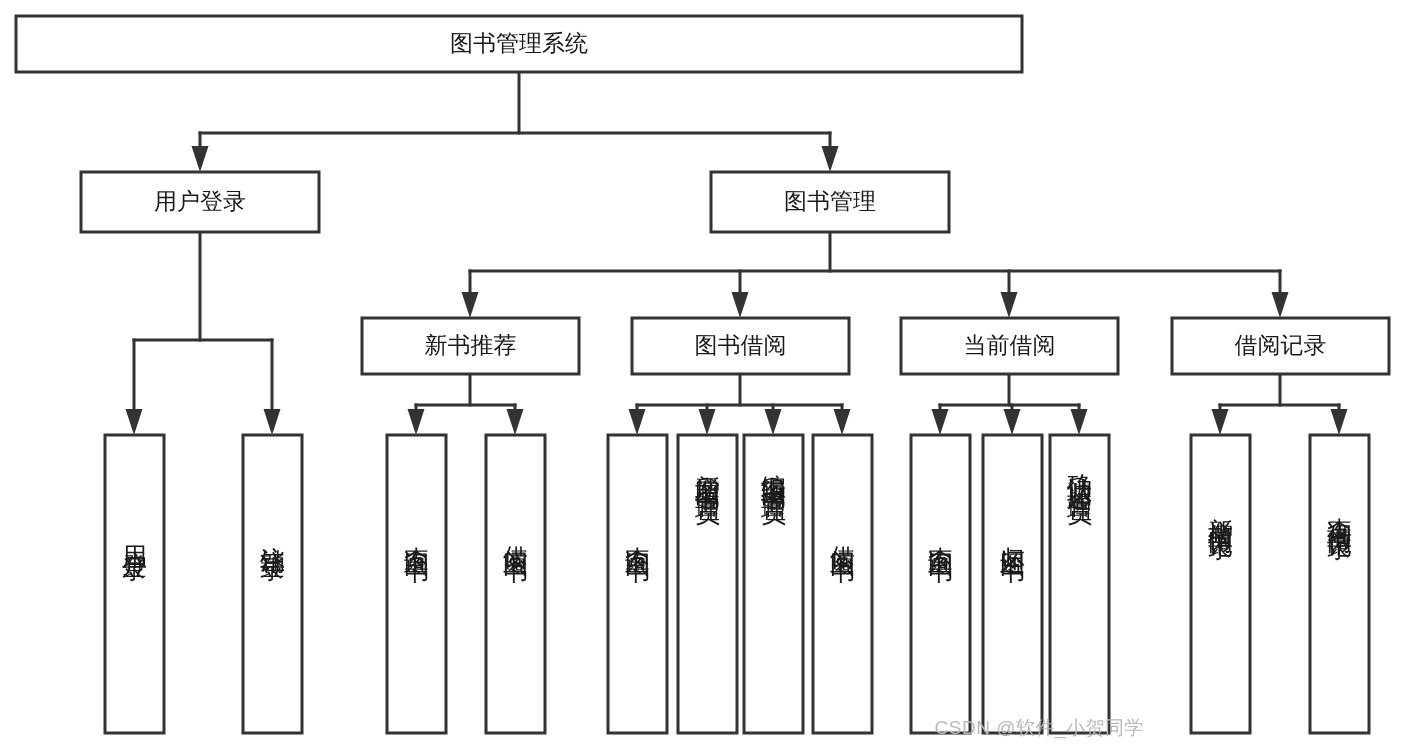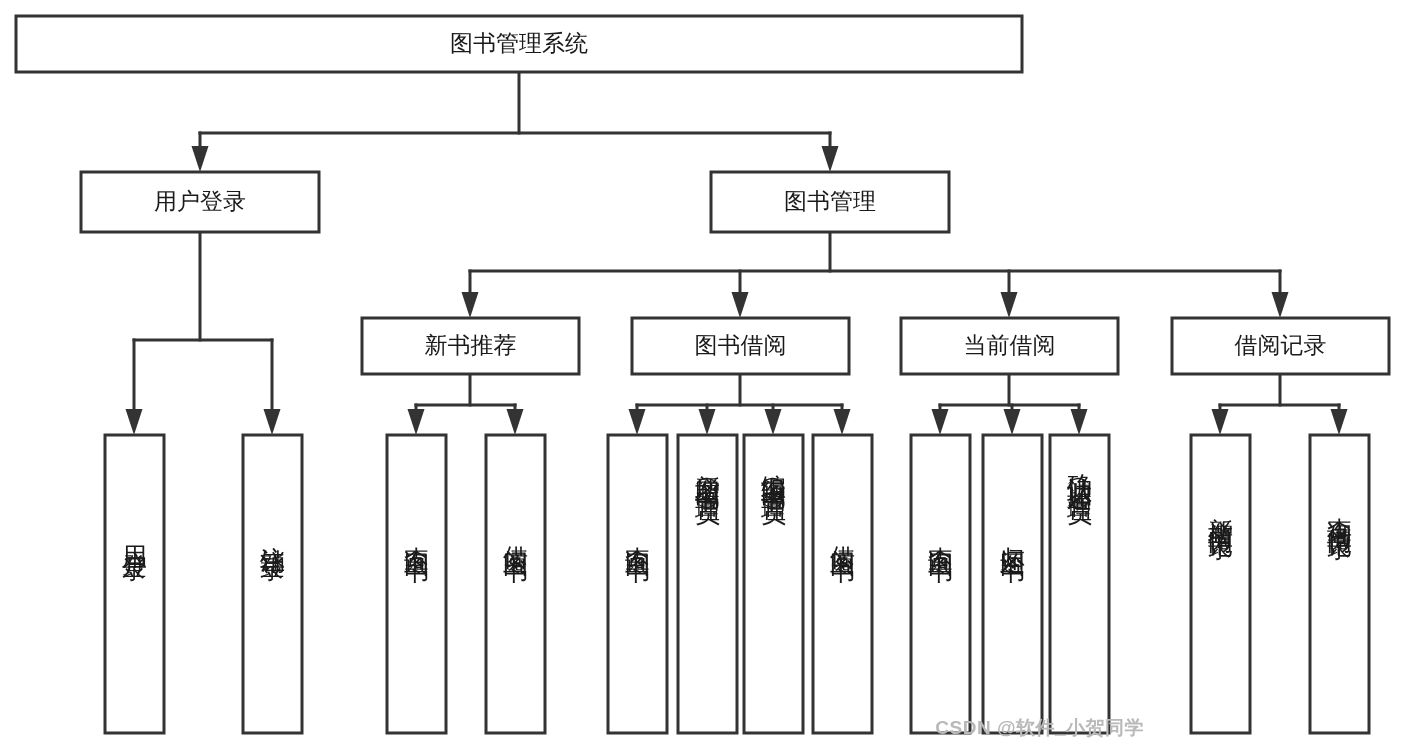--- a/index.html
+++ b/index.html
@@ -69,21 +69,20 @@
   #watermark {
     position: absolute;
     right: 8px;
     bottom: 6px;
     font-family: "Liberation Sans", "DejaVu Sans", sans-serif;
     font-size: 19px;
     color: #b9b9b9;
     letter-spacing: 0.5px;
     user-select: none;
     white-space: nowrap;
-    font-weight: bold;
   }
 </style>
 </head>
 <body>
 
 <div id="diagram-root">
 
   <svg class="flow" viewBox="0 0 1405 747">
     <defs>
       <marker id="arrow" markerWidth="12" markerHeight="14" refX="1" refY="7" orient="auto" markerUnits="userSpaceOnUse">

